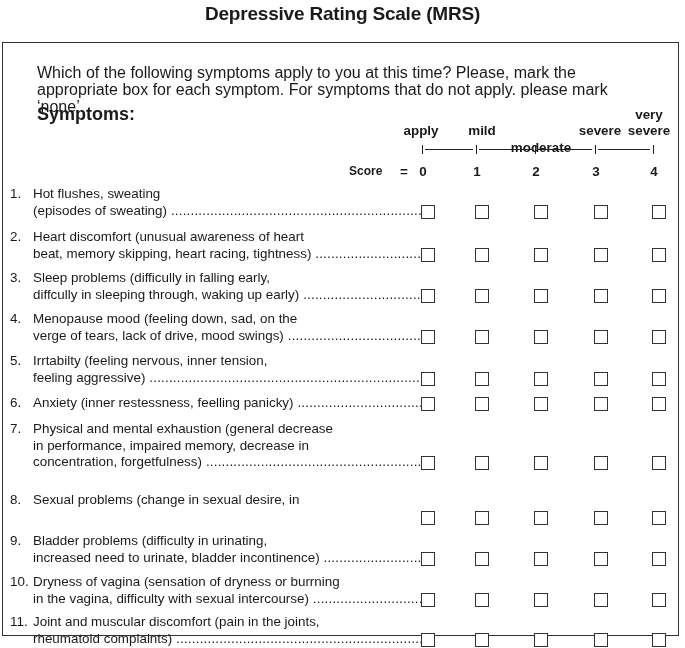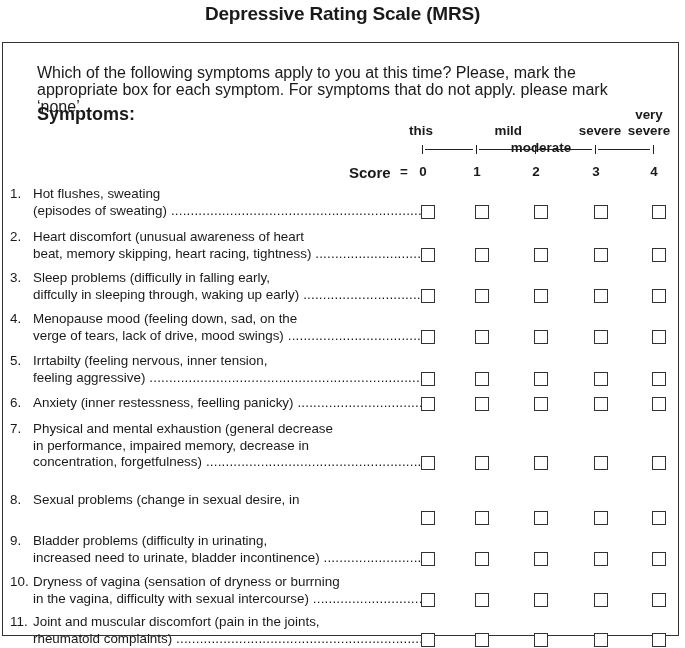--- a/index.html
+++ b/index.html
@@ -21,21 +21,21 @@
     }
     .symptoms-heading {
       position: absolute; left: 37px; top: 104px;
       font-size: 18px; font-weight: bold;
     }
     .scale-label {
       position: absolute; font-size: 13.4px; font-weight: bold; text-align: center;
       white-space: nowrap; line-height: 15px;
     }
     .score-label {
-      position: absolute; left: 349px; top: 164px; font-size: 15px; font-weight: bold; text-align: center;
+      position: absolute; left: 349px; top: 164px; font-size: 12px; font-weight: bold; text-align: center;
     }
     .score-eq {
       position: absolute; left: 400px; top: 164px; font-size: 13.4px; font-weight: bold;
     }
     .score-num {
       position: absolute; top: 164px; font-size: 13.4px; font-weight: bold; width: 20px; text-align: center;
     }
     .tick {
       position: absolute; top: 145px; width: 1.3px; height: 9px; background: #222;
     }
@@ -65,25 +65,25 @@
 
 <div class="frame"></div>
 
 <div class="intro">Which of the following symptoms apply to you at this time? Please, mark the appropriate box for each symptom. For symptoms that do not apply. please mark ‘none’.</div>
 
 <div class="symptoms-heading">Symptoms:</div>
 
 <div id="scale-header">
     <div class="scale-label" style="left: 381px; width: 80px; top: 107px;">
       <div>&nbsp;</div>
-      <div style="margin-top: 1px;">this</div>
+      <div style="margin-top: 1px;">apply</div>
     </div>
     <div class="scale-label" style="left: 442px; width: 80px; top: 107px;">
       <div>&nbsp;</div>
-      <div style="margin-top: 1px; text-align: right;">mild</div>
+      <div style="margin-top: 1px;">mild</div>
     </div>
     <div class="scale-label" style="left: 501px; width: 80px; top: 107px;">
       <div>&nbsp;</div>
       <div style="margin-top: 18px;">moderate</div>
     </div>
     <div class="scale-label" style="left: 560px; width: 80px; top: 107px;">
       <div>&nbsp;</div>
       <div style="margin-top: 1px;">severe</div>
     </div>
     <div class="scale-label" style="left: 609px; width: 80px; top: 107px;">

